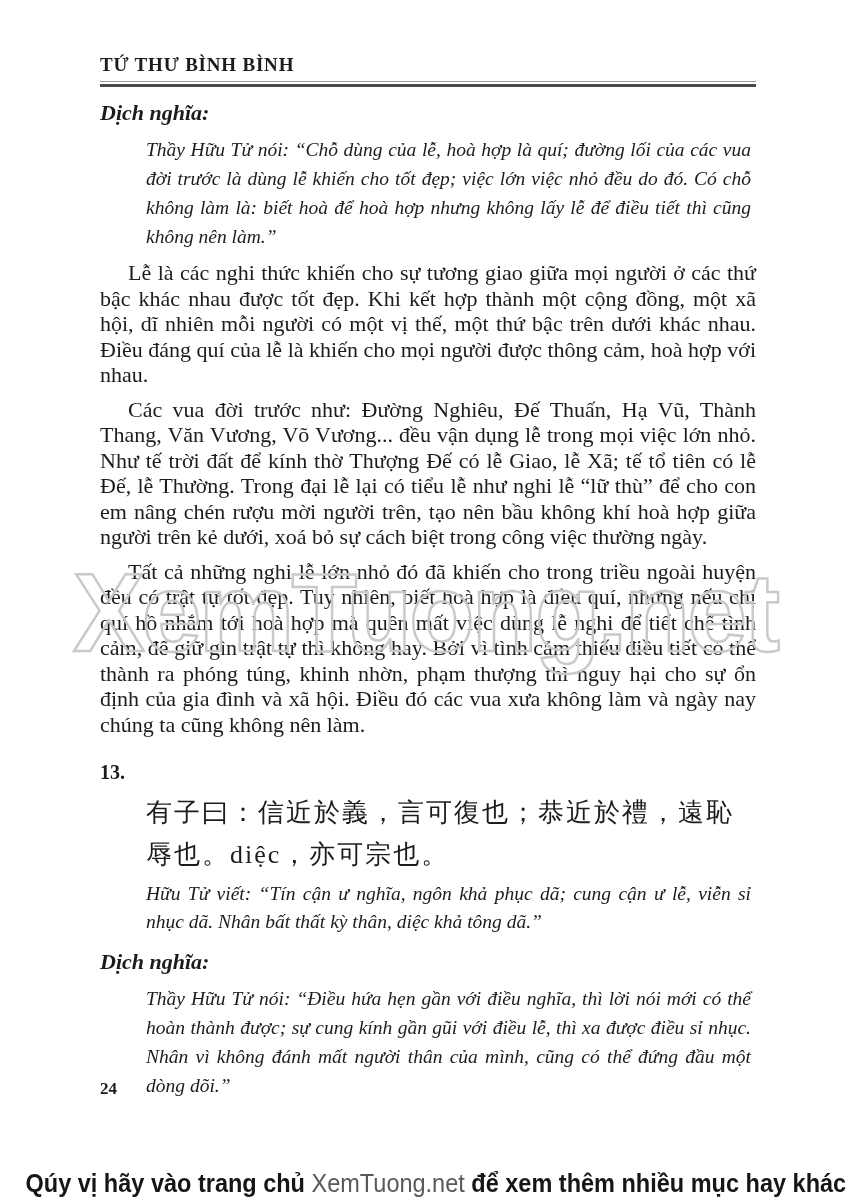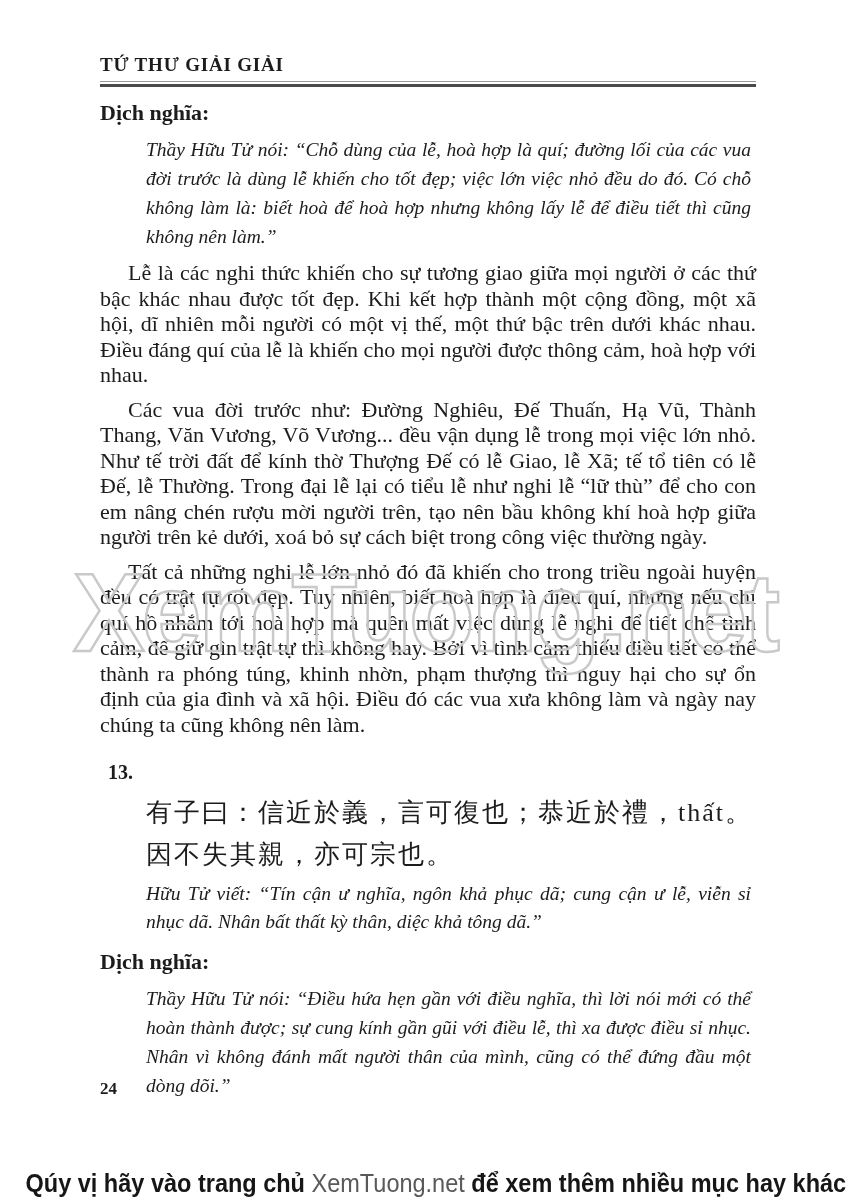--- a/index.html
+++ b/index.html
@@ -34,20 +34,21 @@
   .double-rule {
     margin-top: 5px;
     height: 2px;
     border-top: 1.5px solid #9a9a9a;
     border-bottom: 3px solid #4a4a4a;
   }
   .dich-nghia {
     margin: 13px 0 0 0;
     font-size: 22px;
     font-weight: bold;
+    font-style: italic;
   }
   .quote {
     margin: 9px 5px 0 46px;
     font-size: 19.5px;
     line-height: 29px;
     font-style: italic;
     text-align: justify;
   }
   .binh-giai {
     margin: 20px 0 0 0;
@@ -59,21 +60,20 @@
     margin: 9px 0 0 0;
     font-size: 22px;
     line-height: 25.5px;
     text-align: justify;
     text-indent: 28px;
   }
   .sec-num {
     margin-top: 24px;
     font-size: 20px;
     font-weight: bold;
-    margin-left: 8px;
   }
   .chinese {
     margin: 8px 0 0 46px;
     font-size: 26px;
     line-height: 42px;
     letter-spacing: 2px;
   }
   .translit {
     margin-top: 4px;
     line-height: 28px;
@@ -121,38 +121,38 @@
   }
 </style>
 </head>
 <body>
 
 <div class="page">
 
   <div class="content">
 
     <div>
-      <div class="running-title">TỨ THƯ GIẢI GIẢI</div>
+      <div class="running-title">TỨ THƯ BÌNH BÌNH</div>
       <div class="double-rule"></div>
     </div>
 
     <h2 class="dich-nghia">Dịch nghĩa:</h2>
 
     <p class="quote">Thầy Hữu Tử nói: “Chỗ dùng của lễ, hoà hợp là quí; đường lối của các vua đời trước là dùng lễ khiến cho tốt đẹp; việc lớn việc nhỏ đều do đó. Có chỗ không làm là: biết hoà để hoà hợp nhưng không lấy lễ để điều tiết thì cũng không nên làm.”</p>
 
 
     <p class="body-para">Lễ là các nghi thức khiến cho sự tương giao giữa mọi người ở các thứ bậc khác nhau được tốt đẹp. Khi kết hợp thành một cộng đồng, một xã hội, dĩ nhiên mỗi người có một vị thế, một thứ bậc trên dưới khác nhau. Điều đáng quí của lễ là khiến cho mọi người được thông cảm, hoà hợp với nhau.</p>
 
     <p class="body-para">Các vua đời trước như: Đường Nghiêu, Đế Thuấn, Hạ Vũ, Thành Thang, Văn Vương, Võ Vương... đều vận dụng lễ trong mọi việc lớn nhỏ. Như tế trời đất để kính thờ Thượng Đế có lễ Giao, lễ Xã; tế tổ tiên có lễ Đế, lễ Thường. Trong đại lễ lại có tiểu lễ như nghi lễ “lữ thù” để cho con em nâng chén rượu mời người trên, tạo nên bầu không khí hoà hợp giữa người trên kẻ dưới, xoá bỏ sự cách biệt trong công việc thường ngày.</p>
 
     <p class="body-para">Tất cả những nghi lễ lớn nhỏ đó đã khiến cho trong triều ngoài huyện đều có trật tự tốt đẹp. Tuy nhiên, biết hoà hợp là điều quí, nhưng nếu chỉ quí hồ nhắm tới hoà hợp mà quên mất việc dùng lễ nghi để tiết chế tình cảm, để giữ gìn trật tự thì không hay. Bởi vì tình cảm thiếu điều tiết có thể thành ra phóng túng, khinh nhờn, phạm thượng thì nguy hại cho sự ổn định của gia đình và xã hội. Điều đó các vua xưa không làm và ngày nay chúng ta cũng không nên làm.</p>
 
     <div class="sec-num">13.</div>
 
-    <p class="chinese">有子曰：信近於義，言可復也；恭近於禮，thất。因不失其親，亦可宗也。</p>
+    <p class="chinese">有子曰：信近於義，言可復也；恭近於禮，遠恥辱也。diệc，亦可宗也。</p>
 
     <p class="quote translit">Hữu Tử viết: “Tín cận ư nghĩa, ngôn khả phục dã; cung cận ư lễ, viễn sỉ nhục dã. Nhân bất thất kỳ thân, diệc khả tông dã.”</p>
 
     <h2 class="dich-nghia">Dịch nghĩa:</h2>
 
     <p class="quote">Thầy Hữu Tử nói: “Điều hứa hẹn gần với điều nghĩa, thì lời nói mới có thể hoàn thành được; sự cung kính gần gũi với điều lễ, thì xa được điều sỉ nhục. Nhân vì không đánh mất người thân của mình, cũng có thể đứng đầu một dòng dõi.”</p>
 
   </div>
 
   <div class="page-number">24</div>

